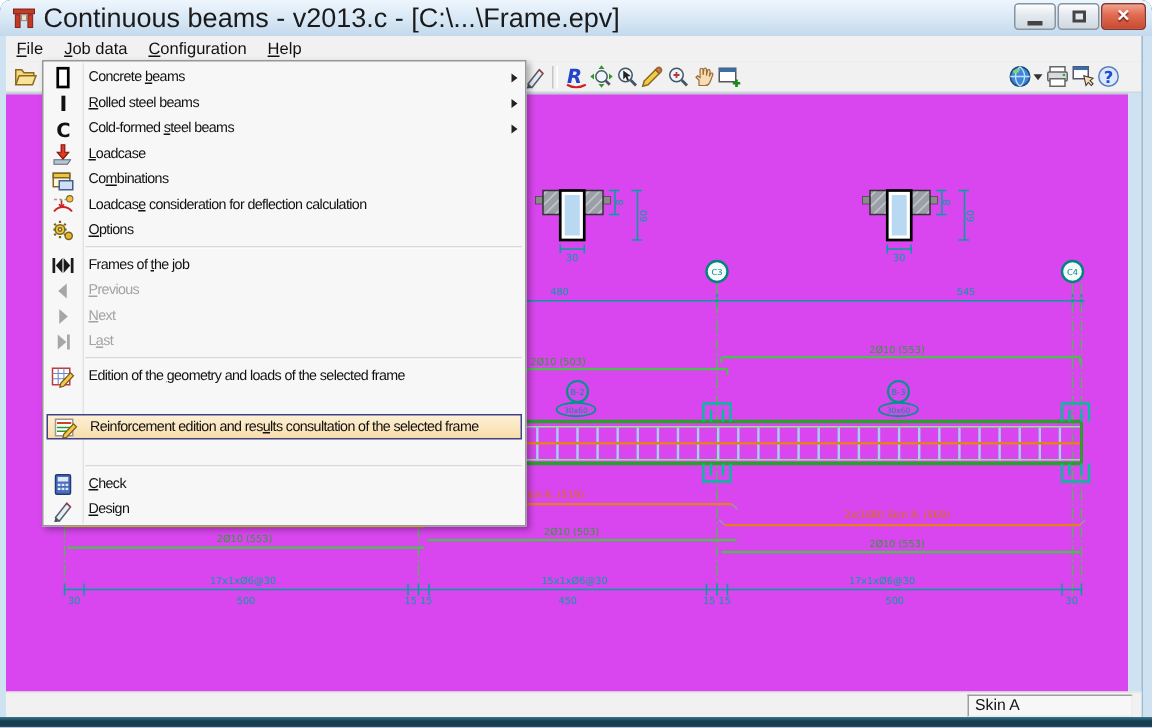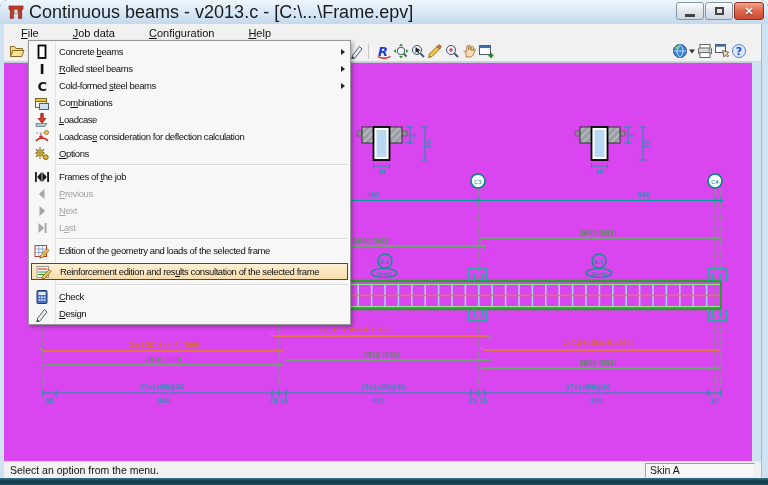--- a/index.html
+++ b/index.html
@@ -14,21 +14,21 @@
   .win-buttons{position:absolute;right:4px;top:2px;display:flex;}
   .wbtn{width:28px;height:18px;margin-left:1px;border:1px solid #87959f;border-radius:3px;
         background:linear-gradient(#fdfdfd,#e3e9ef 45%,#cfd8e0);display:flex;align-items:center;justify-content:center;
         font-size:10px;color:#333;box-sizing:border-box;}
   .wbtn.close{width:30px;background:linear-gradient(#f2a28c,#e06a50 45%,#c94a33);border-color:#8e3224;color:#fff;font-weight:bold;}
   .wbtn .minglyph{display:block;width:10px;height:3px;background:#444;margin-top:8px;}
   .wbtn .maxglyph{display:block;width:9px;height:8px;border:2px solid #444;box-sizing:border-box;}
   .wbtn .xglyph{font-size:11px;line-height:1;text-shadow:0 1px 1px #7a2418;}
   
   .menubar{position:absolute;left:4px;top:24px;width:757px;height:17px;background:#f1f1f1;display:flex;align-items:center;}
-  .mb-item{font-size:11px;color:#111;padding:1px 17px;white-space:nowrap;}
+  .mb-item{font-size:11px;color:#111;padding:1px 7px;white-space:nowrap;}
   .toolbar{position:absolute;left:4px;top:41px;width:757px;height:20px;background:#f1f1f1;border-bottom:1px solid #d0d6dc;}
   .tb-group{position:absolute;top:1px;display:flex;align-items:center;height:18px;}
   .tb-left{left:4px;} .tb-mid{left:344px;} .tb-right{right:14px;}
   .tb-icon{width:17px;height:17px;display:flex;align-items:center;justify-content:center;flex:none;}
   .tb-sep{width:2px;height:15px;border-left:1px solid #c6c6c6;border-right:1px solid #fff;margin:0 3px;flex:none;}
   .tb-drop{width:8px;height:16px;display:flex;align-items:center;justify-content:center;flex:none;}
   
   .client{position:absolute;left:4px;top:62px;width:748px;height:399px;background:#d946ef;border-top:1px solid #c2ccd6;}
   .client-strip{position:absolute;left:752px;top:62px;width:9px;height:399px;background:#cfe2f1;}
   .b-left{position:absolute;left:0;top:24px;width:4px;height:454px;background:#cfe2f1;}
@@ -40,21 +40,21 @@
                border:1px solid;border-color:#9d9d9d #ececec #ececec #9d9d9d;background:#f7f7f7;padding:0 0 0 4px;line-height:13px;}
   .bottom-band{position:absolute;left:0;top:478px;width:768px;height:7px;
                background:linear-gradient(#3d7590,#16404f 40%,#16404f 80%,#2a5a6e);}
   
   .menu-popup{position:absolute;left:28px;top:40px;width:321px;background:#f7f7f7;border:1px solid #979797;
               box-shadow:2px 2px 4px rgba(0,0,0,.3);padding:2px 0;z-index:50;}
   .menu-popup::before{content:'';position:absolute;left:26px;top:1px;bottom:1px;width:1px;background:#e3e3e3;}
   .menu-item{position:relative;display:flex;align-items:center;height:17px;font-size:9.5px;letter-spacing:-0.4px;
              color:#111;white-space:nowrap;overflow:hidden;box-sizing:border-box;}
   .menu-item.disabled{color:#a3a3a3;}
-  .menu-item.hl{margin:4px 2px;border:1px solid #41418a;background:linear-gradient(#fdf0d5,#f8ddab);}
+  .menu-item.hl{margin:17px 2px;border:1px solid #41418a;background:linear-gradient(#fdf0d5,#f8ddab);}
   .mi-icon{width:26px;flex:none;display:flex;align-items:center;justify-content:center;}
   .menu-item.hl .mi-icon{width:24px;}
   .mi-label{padding-left:4px;}
   .mi-arrow{margin-left:auto;margin-right:5px;width:0;height:0;border-left:4px solid #222;
             border-top:3.5px solid transparent;border-bottom:3.5px solid transparent;flex:none;}
   .menu-sep{height:0;border-top:1px solid #d8d8d8;border-bottom:1px solid #fcfcfc;margin:2px 2px 2px 28px;}
   svg text{font-family:"DejaVu Sans",sans-serif;}
 </style>
 </head>
 <body>
@@ -417,21 +417,20 @@
         <text x="592.5" y="339.5" font-size="6.5" text-anchor="middle" fill="#00a0a0">500</text>
         <text x="710.5" y="339.5" font-size="6.5" text-anchor="middle" fill="#00a0a0">30</text>
       </g>
     </svg>
   </div>
   <div class="client-strip"></div>
   <div class="b-left"></div>
   <div class="b-right"></div>
 
   <div class="statusbar">
-    <span class="status-msg">Select an option from the menu.</span>
     <span class="frame-panel">Skin A</span>
   </div>
   <div class="bottom-band"></div>
 
   <div class="menu-popup" id="menu-popup">
       <div class="menu-item">
         <span class="mi-icon">
           <svg width="16" height="16" viewBox="0 0 16 16">
             <rect x="4.5" y="1.5" width="7" height="12.5" fill="#fff" stroke="#000" stroke-width="1.8"></rect>
           </svg>
@@ -453,35 +452,35 @@
           <svg width="16" height="16" viewBox="0 0 16 16">
             <text x="8" y="13" text-anchor="middle" font-size="13" font-weight="bold" fill="#111">C</text>
           </svg>
         </span>
         <span class="mi-label">Cold-formed <u>s</u>teel beams</span>
         <span class="mi-arrow"></span>
       </div>
       <div class="menu-item">
         <span class="mi-icon">
           <svg width="16" height="16" viewBox="0 0 16 16">
+            <path d="M2 11.5 h11 l-2 3 h-9 z" fill="#b9c6d2" stroke="#5a6a7a" stroke-width=".7"></path>
+            <path d="M6.8 1.5 h2.4 v5 h2.6 L8 11 4.2 6.5 h2.6 z" fill="#e03a28" stroke="#8a1408" stroke-width=".8"></path>
+          </svg>
+        </span>
+        <span class="mi-label"><u>L</u>oadcase</span>
+      </div>
+      <div class="menu-item">
+        <span class="mi-icon">
+          <svg width="16" height="16" viewBox="0 0 16 16">
             <rect x="1.5" y="3.5" width="11" height="9" fill="#fdf6da" stroke="#7a6a2a"></rect>
             <rect x="1.5" y="3.5" width="11" height="3" fill="#f3c23c" stroke="#7a6a2a"></rect>
             <rect x="5.5" y="8.5" width="9" height="6" fill="#cfe0f4" stroke="#44608a"></rect>
           </svg>
         </span>
         <span class="mi-label">Co<u>m</u>binations</span>
-      </div>
-      <div class="menu-item">
-        <span class="mi-icon">
-          <svg width="16" height="16" viewBox="0 0 16 16">
-            <path d="M2 11.5 h11 l-2 3 h-9 z" fill="#b9c6d2" stroke="#5a6a7a" stroke-width=".7"></path>
-            <path d="M6.8 1.5 h2.4 v5 h2.6 L8 11 4.2 6.5 h2.6 z" fill="#e03a28" stroke="#8a1408" stroke-width=".8"></path>
-          </svg>
-        </span>
-        <span class="mi-label"><u>L</u>oadcase</span>
       </div>
       <div class="menu-item">
         <span class="mi-icon">
           <svg width="16" height="16" viewBox="0 0 16 16">
             <path d="M2 4 h12" stroke="#999" stroke-dasharray="2 1.5"></path>
             <path d="M2 12 C5 8 11 8 14 12" stroke="#cc2222" fill="none" stroke-width="1.3"></path>
             <path d="M7 4.5 v4.5 M7 9 l-1.7-1.8 M7 9 l1.7-1.8" stroke="#cc2222" stroke-width="1.1" fill="none"></path>
             <circle cx="12.5" cy="3.5" r="2.1" fill="#f3c23c" stroke="#7a6a2a" stroke-width=".7"></circle>
           </svg>
         </span>

